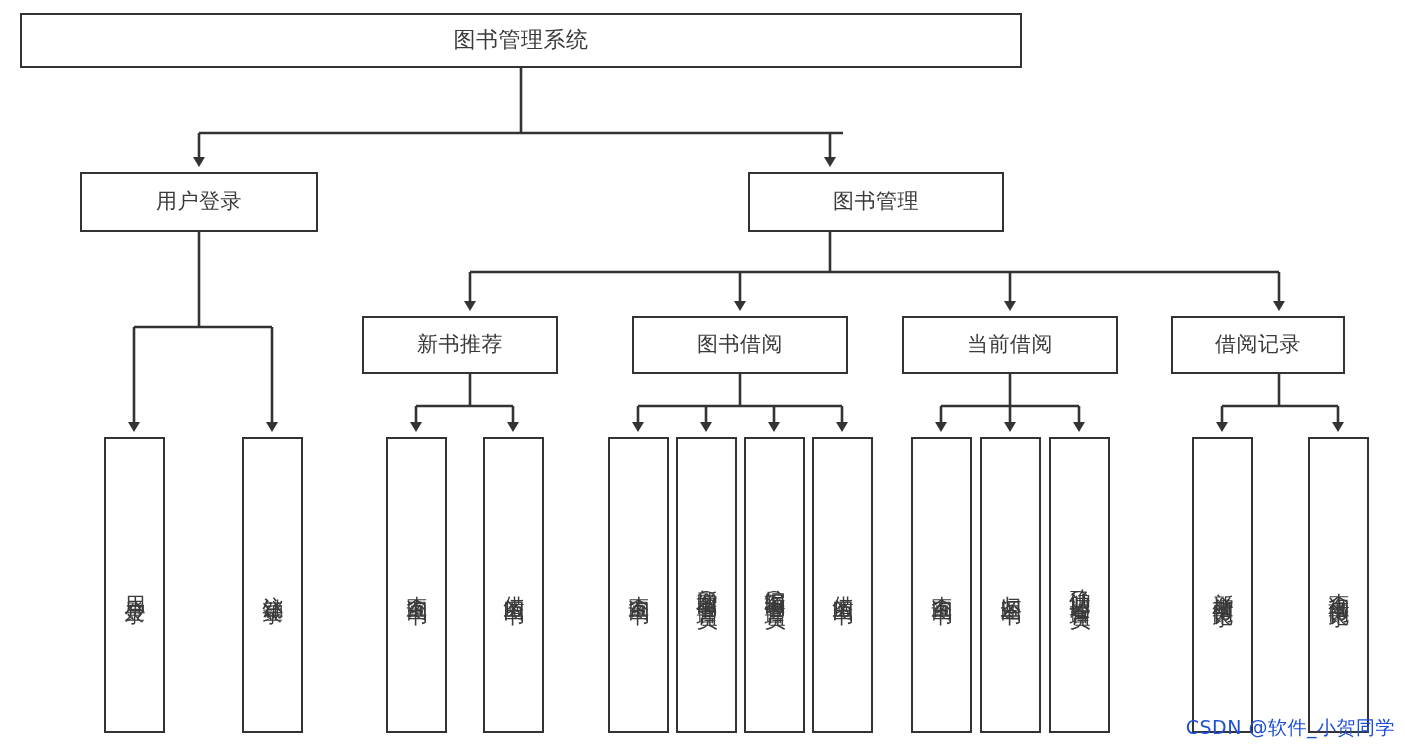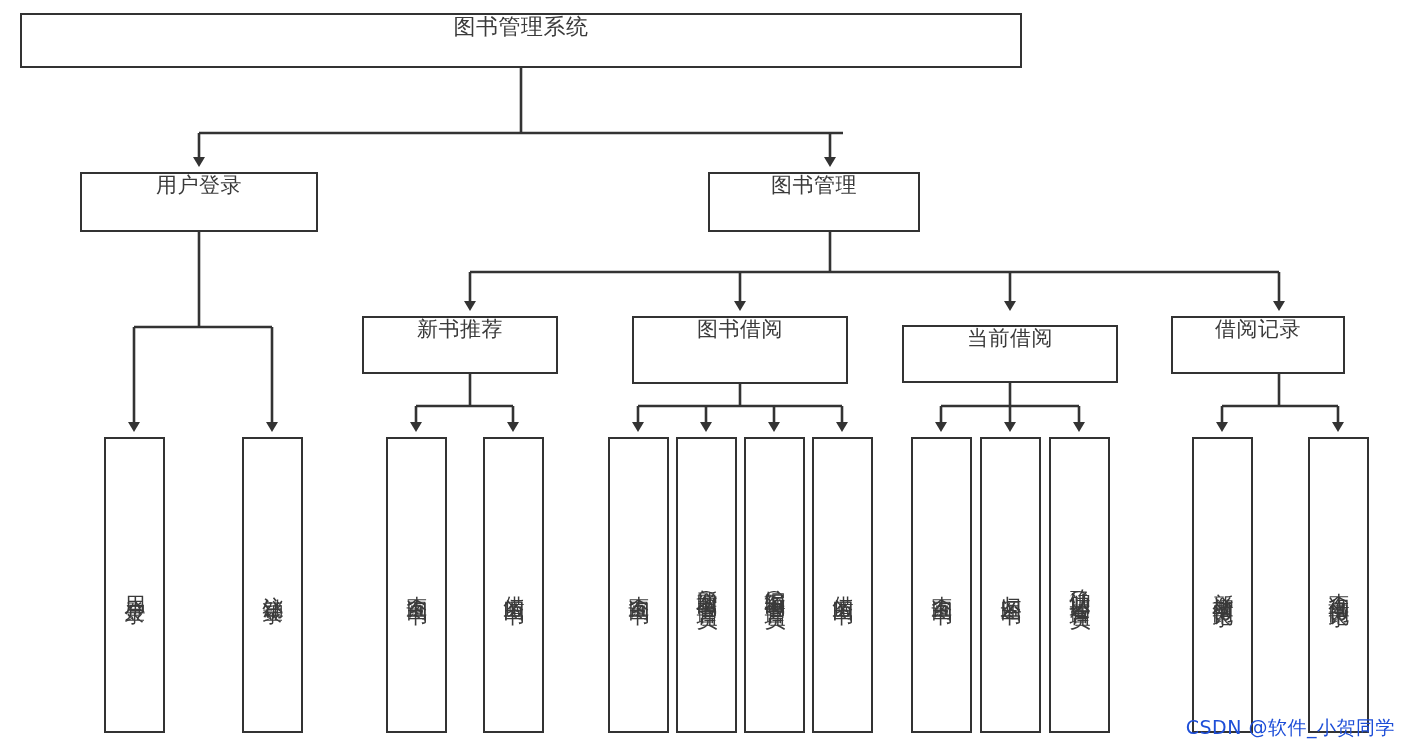--- a/index.html
+++ b/index.html
@@ -24,21 +24,21 @@
     width: 1405px;
     height: 747px;
     pointer-events: none;
   }
   .node {
     position: absolute;
     box-sizing: border-box;
     background: #ffffff;
     border: 2px solid #333333;
     display: flex;
-    align-items: flex-start;
+    align-items: center;
     justify-content: center;
     color: #3a3a3a;
     z-index: 2;
   }
   .node .label {
     display: block;
     text-align: center;
     color: #3a3a3a;
     line-height: 1.12;
     white-space: pre;
@@ -129,33 +129,33 @@
   </svg>
 
   <div class="node root horiz" style="left:20px; top:13px; width:1002px; height:55px;">
     <span class="label">图书管理系统</span>
   </div>
 
   <div class="node horiz" style="left:80px; top:172px; width:238px; height:60px;">
     <span class="label">用户登录</span>
   </div>
 
-  <div class="node horiz" style="left:708px; top:172px; width:212px; height:60px;">
+  <div class="node horiz" style="left:748px; top:172px; width:256px; height:60px;">
     <span class="label">图书管理</span>
   </div>
 
   <div class="node horiz" style="left:362px; top:316px; width:196px; height:58px;">
     <span class="label">新书推荐</span>
   </div>
 
-  <div class="node horiz" style="left:632px; top:316px; width:216px; height:68px;">
+  <div class="node horiz" style="left:632px; top:316px; width:216px; height:58px;">
     <span class="label">图书借阅</span>
   </div>
 
-  <div class="node horiz" style="left:902px; top:316px; width:216px; height:58px;margin-top:9px;">
+  <div class="node horiz" style="left:902px; top:316px; width:216px; height:58px;">
     <span class="label">当前借阅</span>
   </div>
 
   <div class="node horiz" style="left:1171px; top:316px; width:174px; height:58px;">
     <span class="label">借阅记录</span>
   </div>
 
   <div class="node vert" style="left:104px; top:437px; width:61px; height:296px;">
     <span class="label">用户登录</span>
   </div>

